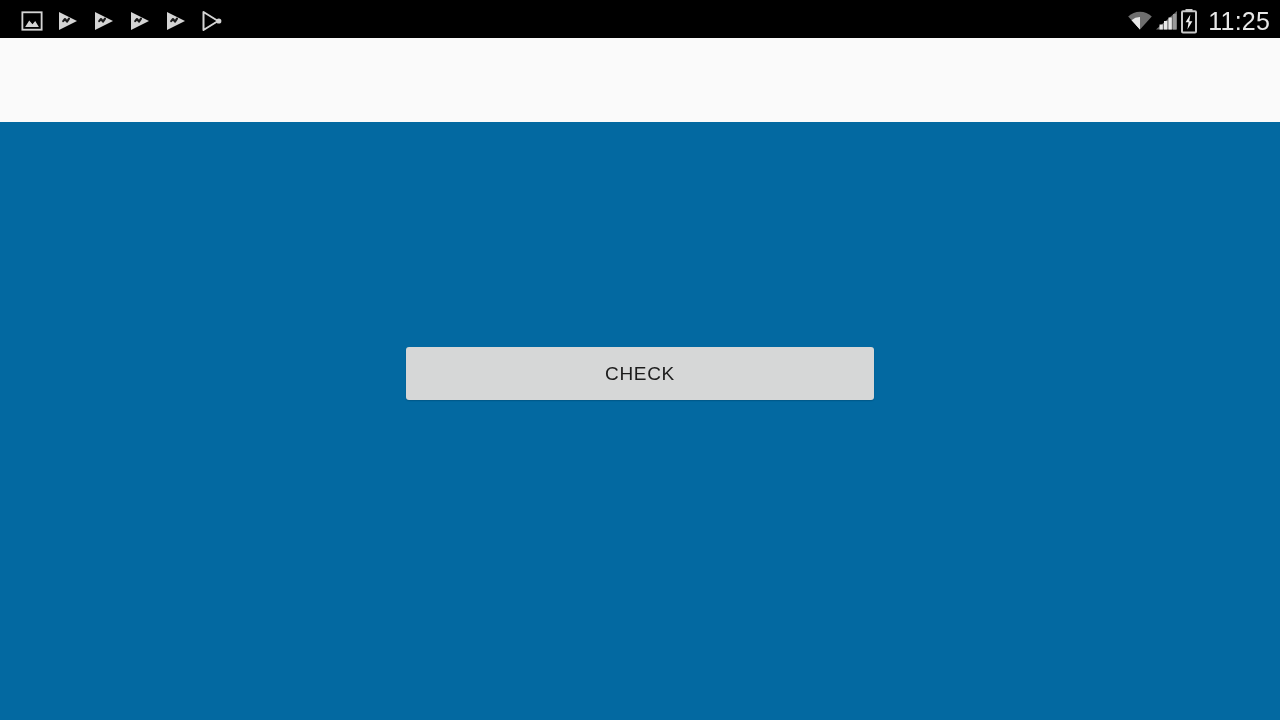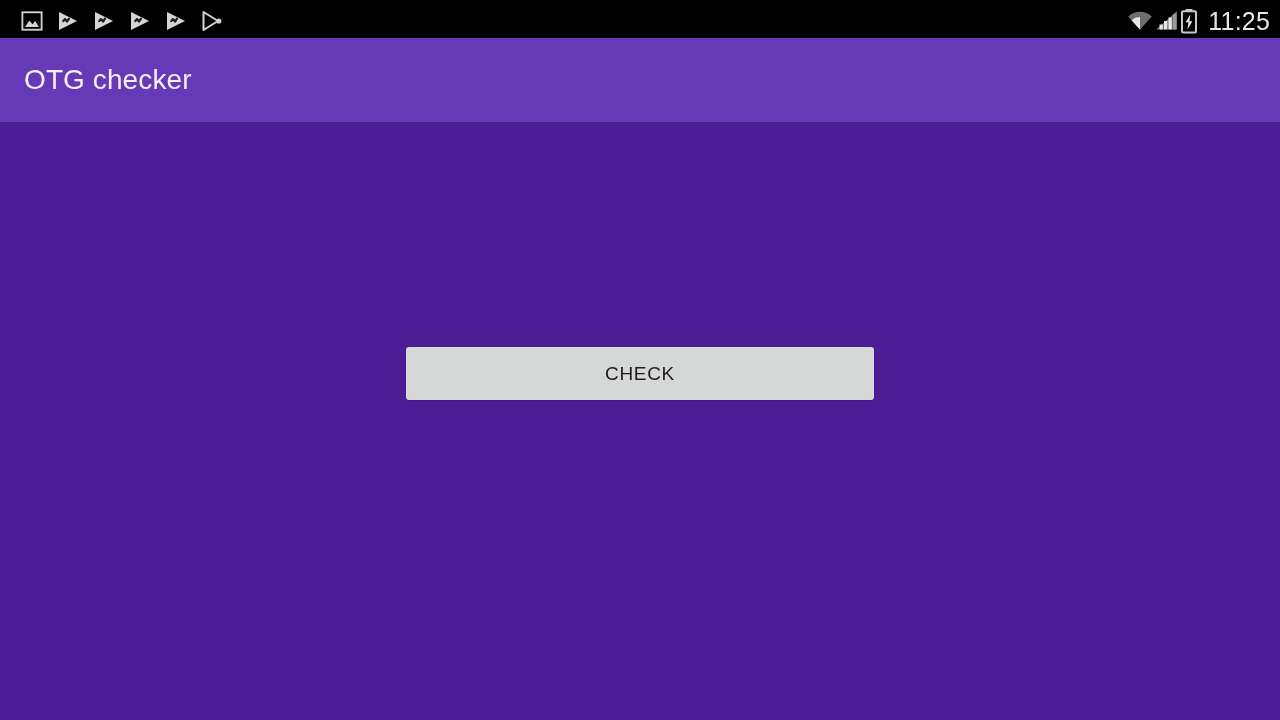--- a/index.html
+++ b/index.html
@@ -86,21 +86,21 @@
     line-height: 84px;
     letter-spacing: 0.1px;
   }
 
   
   #content {
     position: absolute;
     top: 122px; left: 0;
     width: 1280px;
     height: 598px;
-    background: #4c1d95;
+    background: #0369a1;
   }
   #check-button {
     position: absolute;
     left: 406px;
     top: 225px;
     width: 468px;
     height: 53px;
     background: #d6d7d7;
     border: none;
     border-radius: 3px;
@@ -195,21 +195,18 @@
           <rect x="2" y="3.2" width="14" height="21.2" rx="1" fill="none" stroke="#c9c9c9" stroke-width="2"></rect>
           <path d="M10.4 6.4 L5.6 14.2 L8.6 14.2 L7.4 21.4 L12.4 13.2 L9.3 13.2 Z" fill="#f0f0f0"></path>
         </svg>
       </span>
 
       <span id="status-clock">11:25</span>
 
     </div>
   </div>
 
-  <div id="app-bar">
-    <h1 id="app-bar-title">OTG checker</h1>
-  </div>
 
   <div id="content">
     <button id="check-button">CHECK</button>
   </div>
 
 </div>
 
 </body></html>

